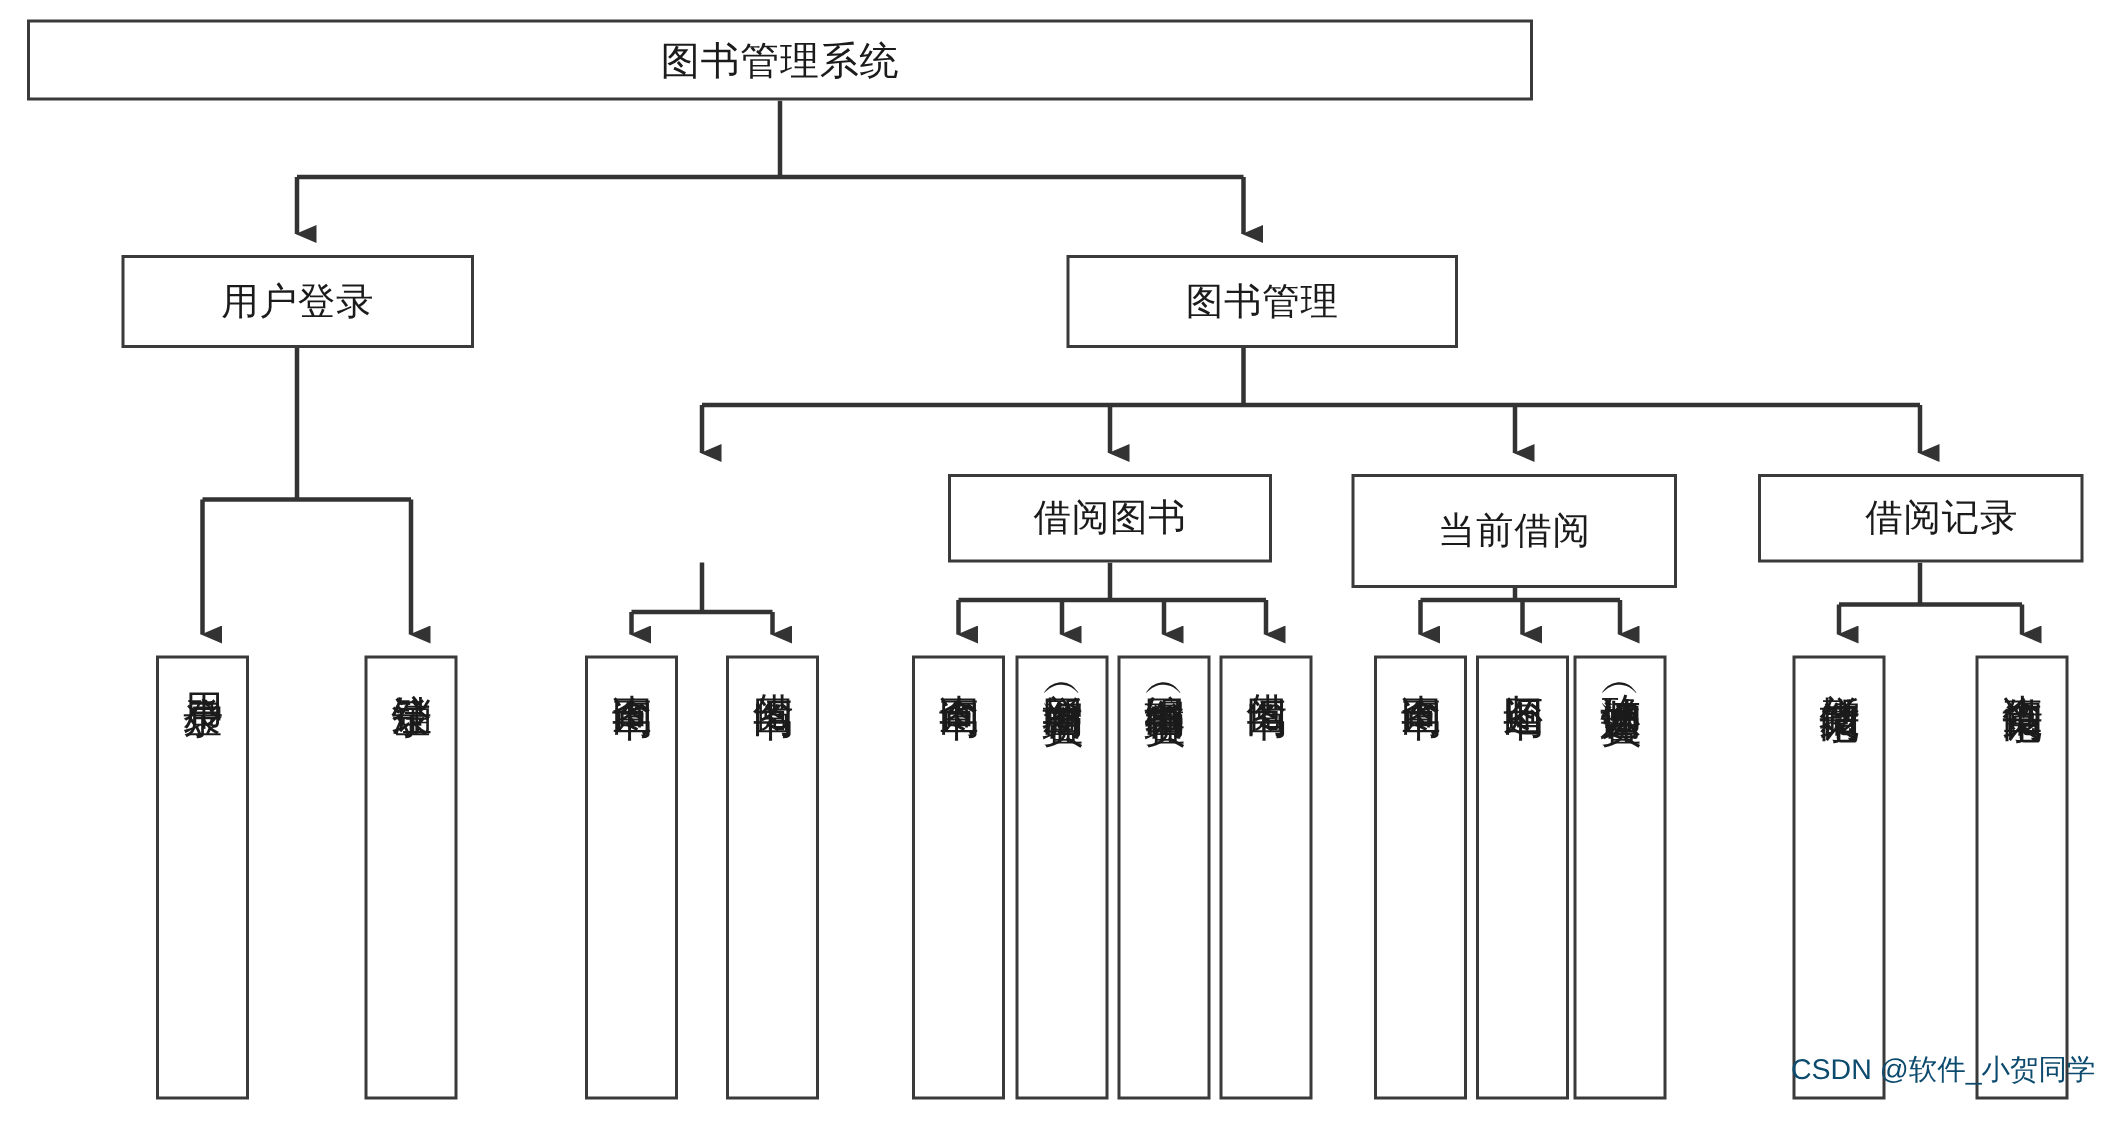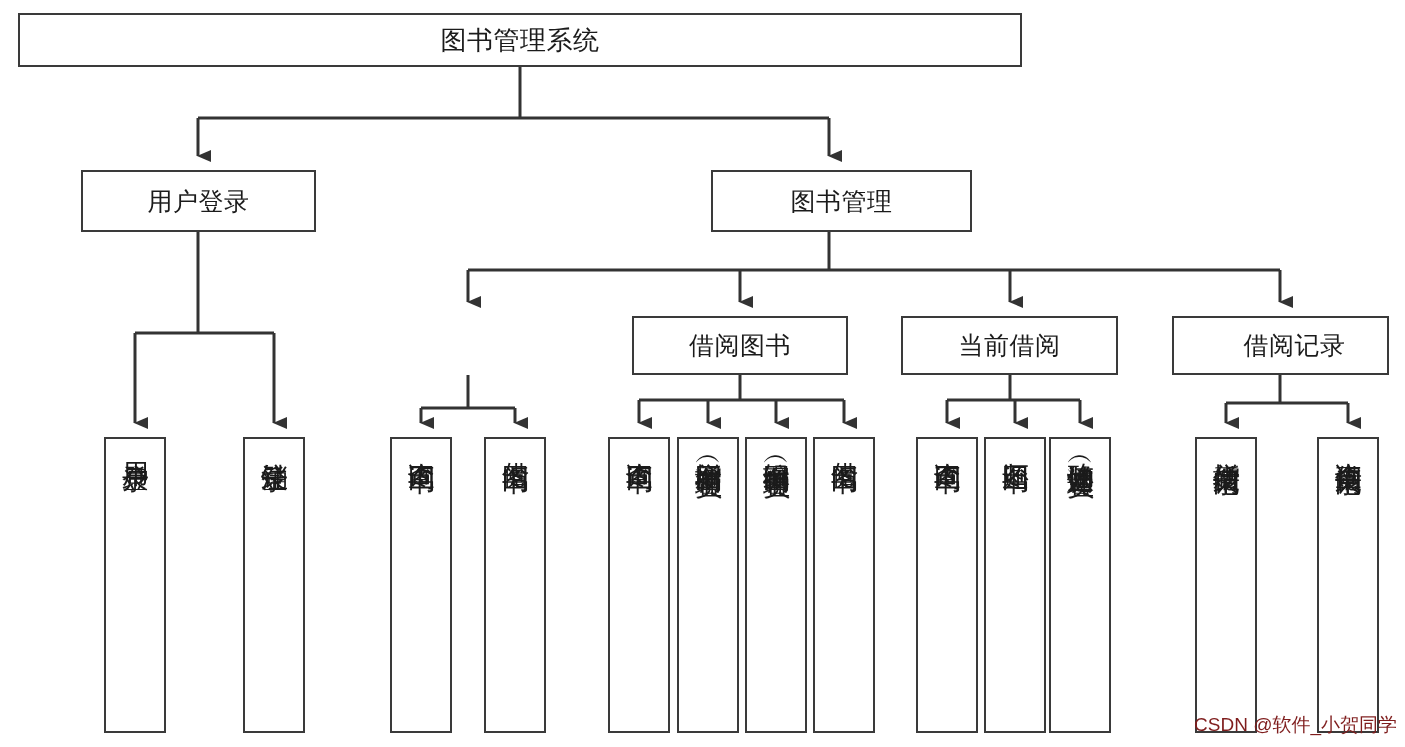--- a/index.html
+++ b/index.html
@@ -60,23 +60,23 @@
     white-space: nowrap;
     color: #1b1b1b;
     text-align: center;
   }
   .leaf-tall .node-v {
     font-size: 27px;
   }
   #watermark {
     position: absolute;
     right: 8px;
-    bottom: 9px;
+    bottom: 21px;
     font-size: 19px;
-    color: #7f1d1d;
+    color: #0c4a6e;
     white-space: nowrap;
     user-select: none;
   }
 </style>
 </head>
 <body>
 
 <div id="diagram-root">
 
   <svg id="edges-layer" viewBox="0 0 1405 747" width="1405" height="747" xmlns="http://www.w3.org/2000/svg">
@@ -136,21 +136,21 @@
   <div class="node" style="left:81px; top:170px; width:235px; height:62px;">
     <span class="node-h">用户登录</span>
   </div>
   <div class="node" style="left:711px; top:170px; width:261px; height:62px;">
     <span class="node-h">图书管理</span>
   </div>
 
   <div class="node" style="left:632px; top:316px; width:216px; height:59px;">
     <span class="node-h">借阅图书</span>
   </div>
-  <div class="node" style="left:901px; top:316px; width:217px; height:59px;">
+  <div class="node" style="left:901px; top:316px; width:217px; height:76px;">
     <span class="node-h">当前借阅</span>
   </div>
   <div class="node" style="left:1172px; top:316px; width:217px; height:59px;padding-left:28px;">
     <span class="node-h">借阅记录</span>
   </div>
 
   <div class="node node-leaf" style="left:104px; top:437px; width:62px; height:296px;">
     <span class="node-v">用户登录</span>
   </div>
   <div class="node node-leaf" style="left:243px; top:437px; width:62px; height:296px;">

